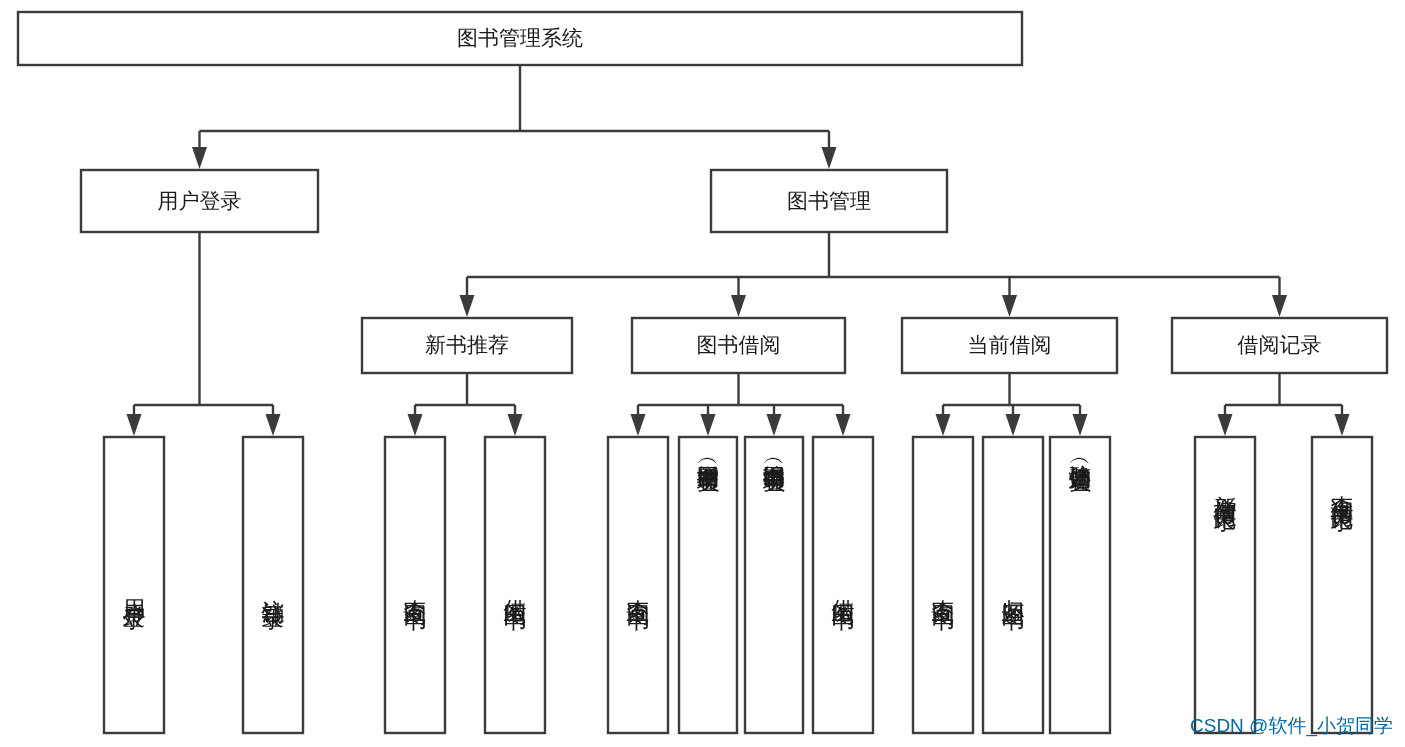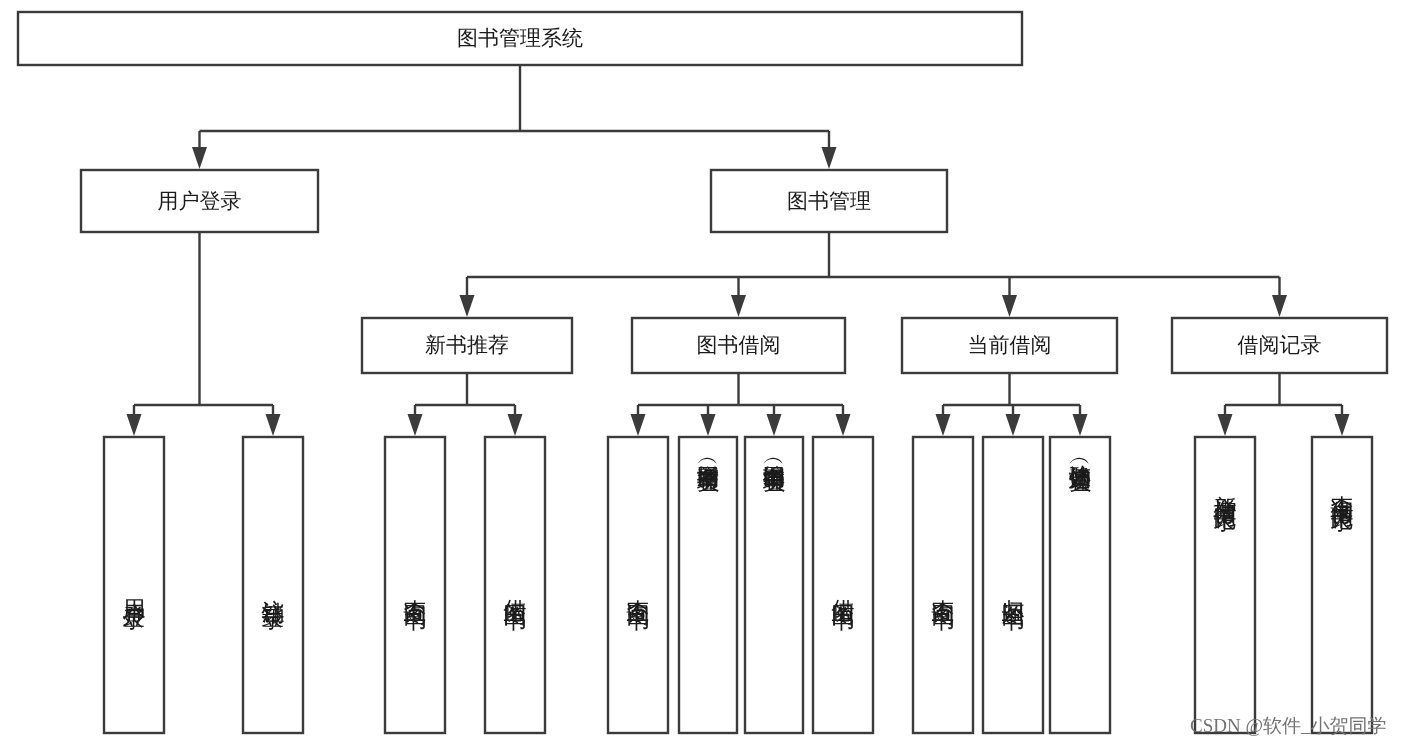--- a/index.html
+++ b/index.html
@@ -64,23 +64,23 @@
     text-orientation: upright;
     font-family: "Liberation Sans", "DejaVu Sans", sans-serif;
     font-size: 23px;
     line-height: 1.18;
     letter-spacing: 3px;
     color: #1b1b1b;
     white-space: nowrap;
   }
   .watermark {
     position: absolute;
-    font-family: Liberation Serif, serif;
+    font-family: Liberation Sans, sans-serif;
     font-size: 19px;
-    color: #737373;
+    color: #0369a1;
     white-space: nowrap;
     pointer-events: none;
     user-select: none;
   }
 </style>
 </head>
 <body>
 
 <div id="diagram-root">
   <svg class="diagram-canvas" id="diagram-svg" viewBox="0 0 1405 747" xmlns="http://www.w3.org/2000/svg">

